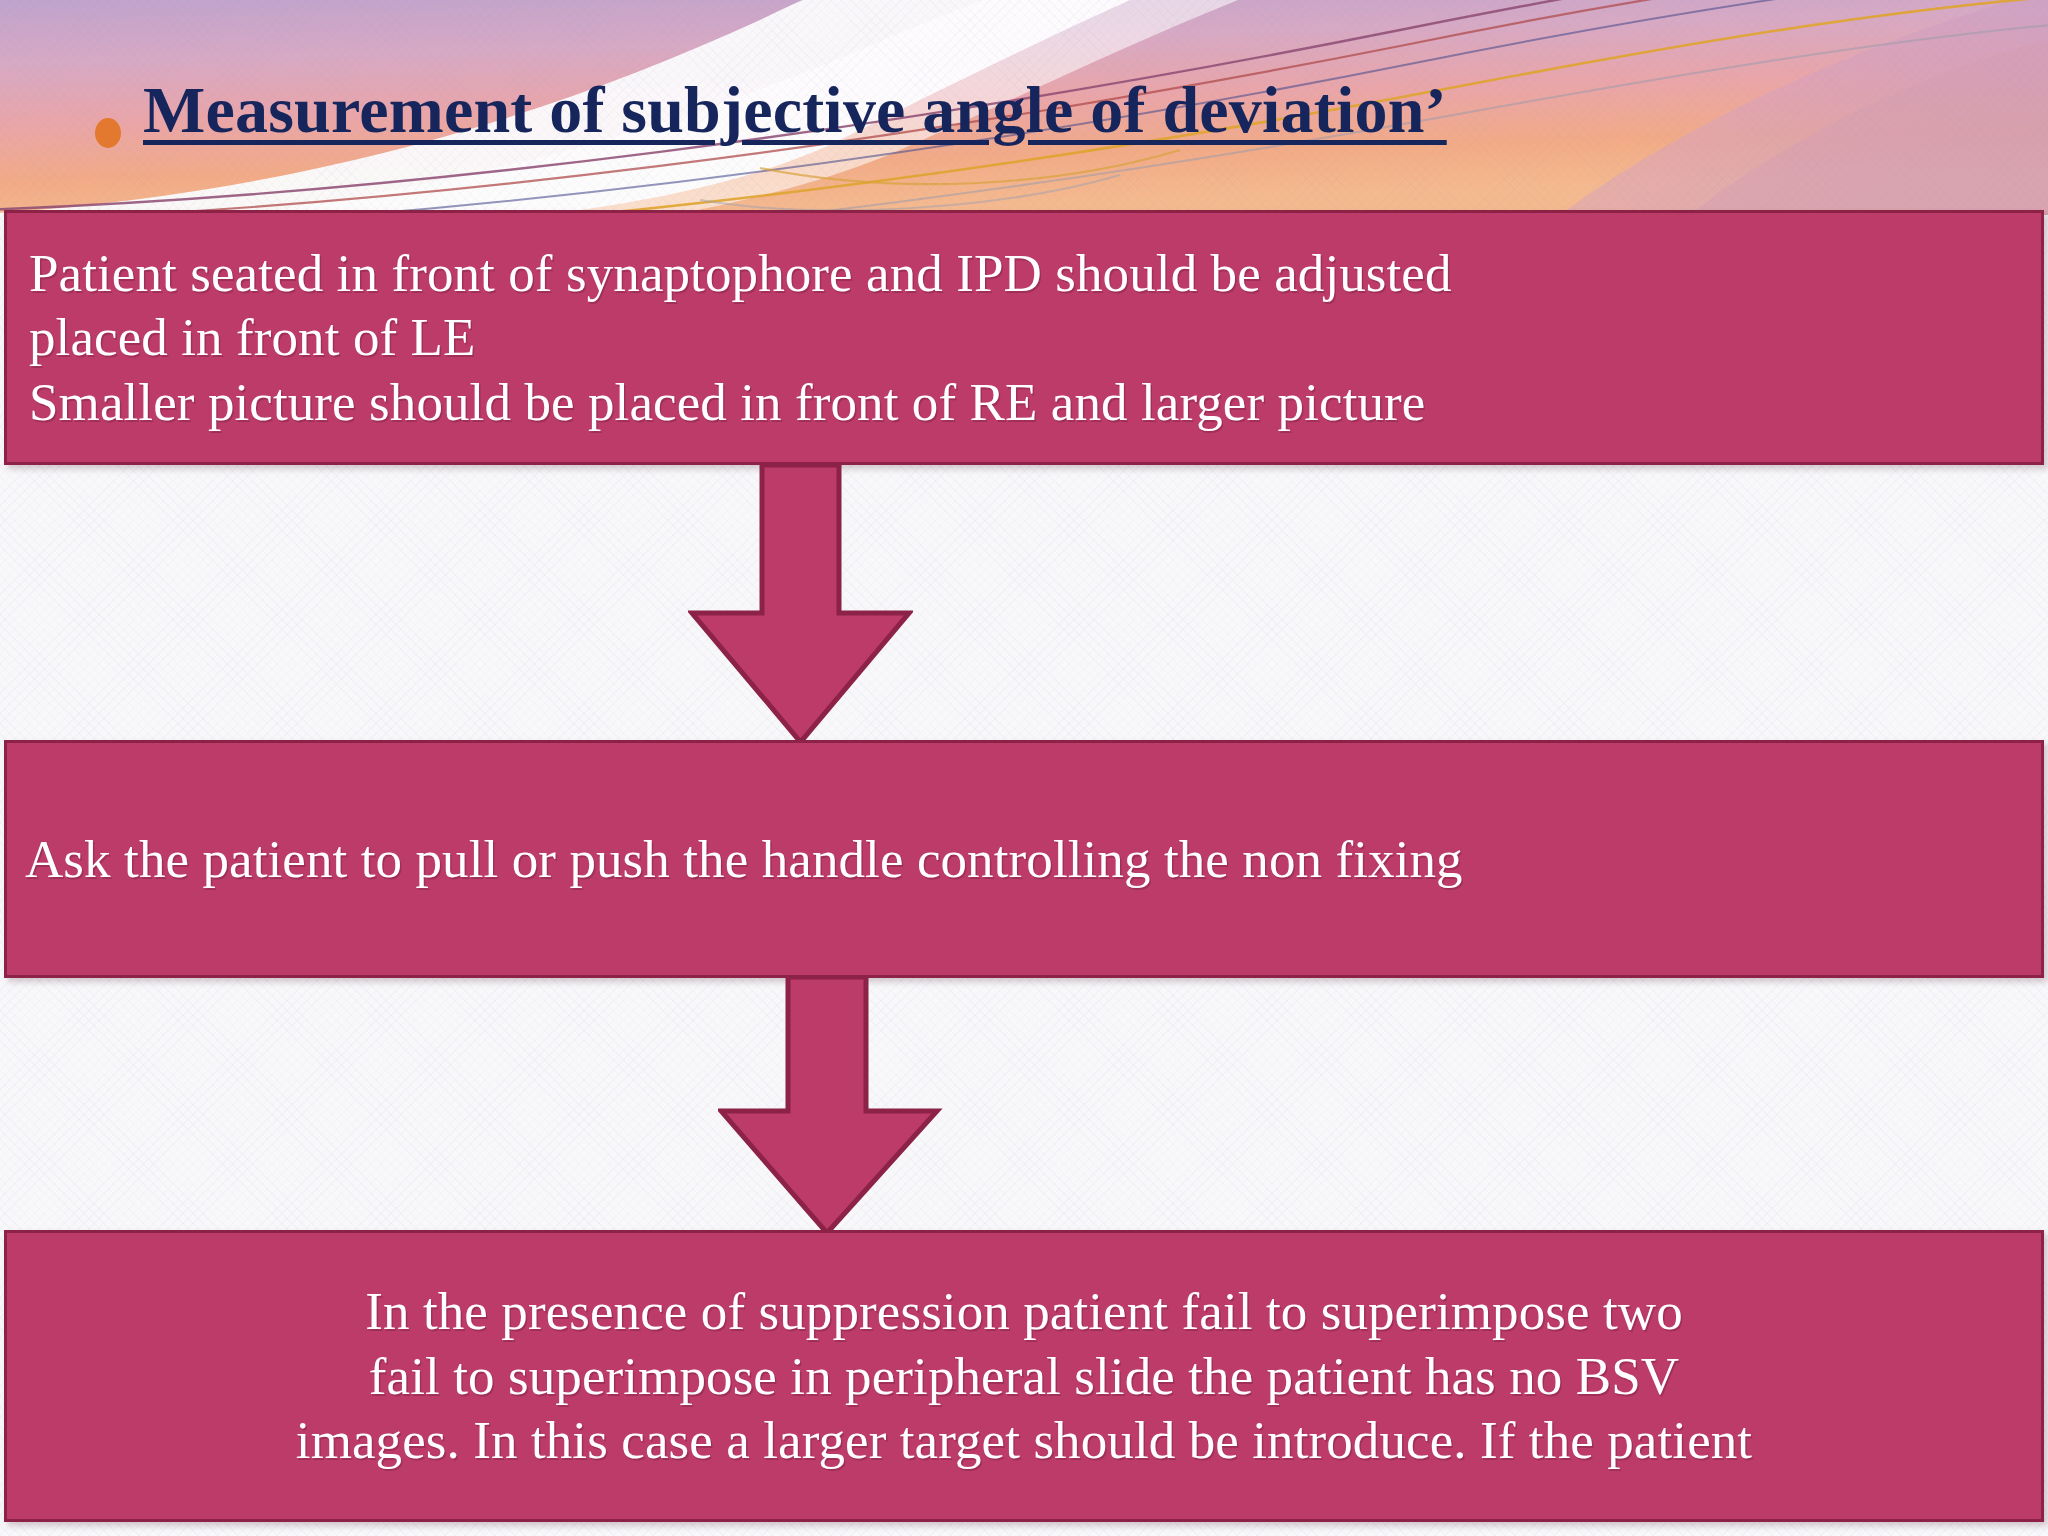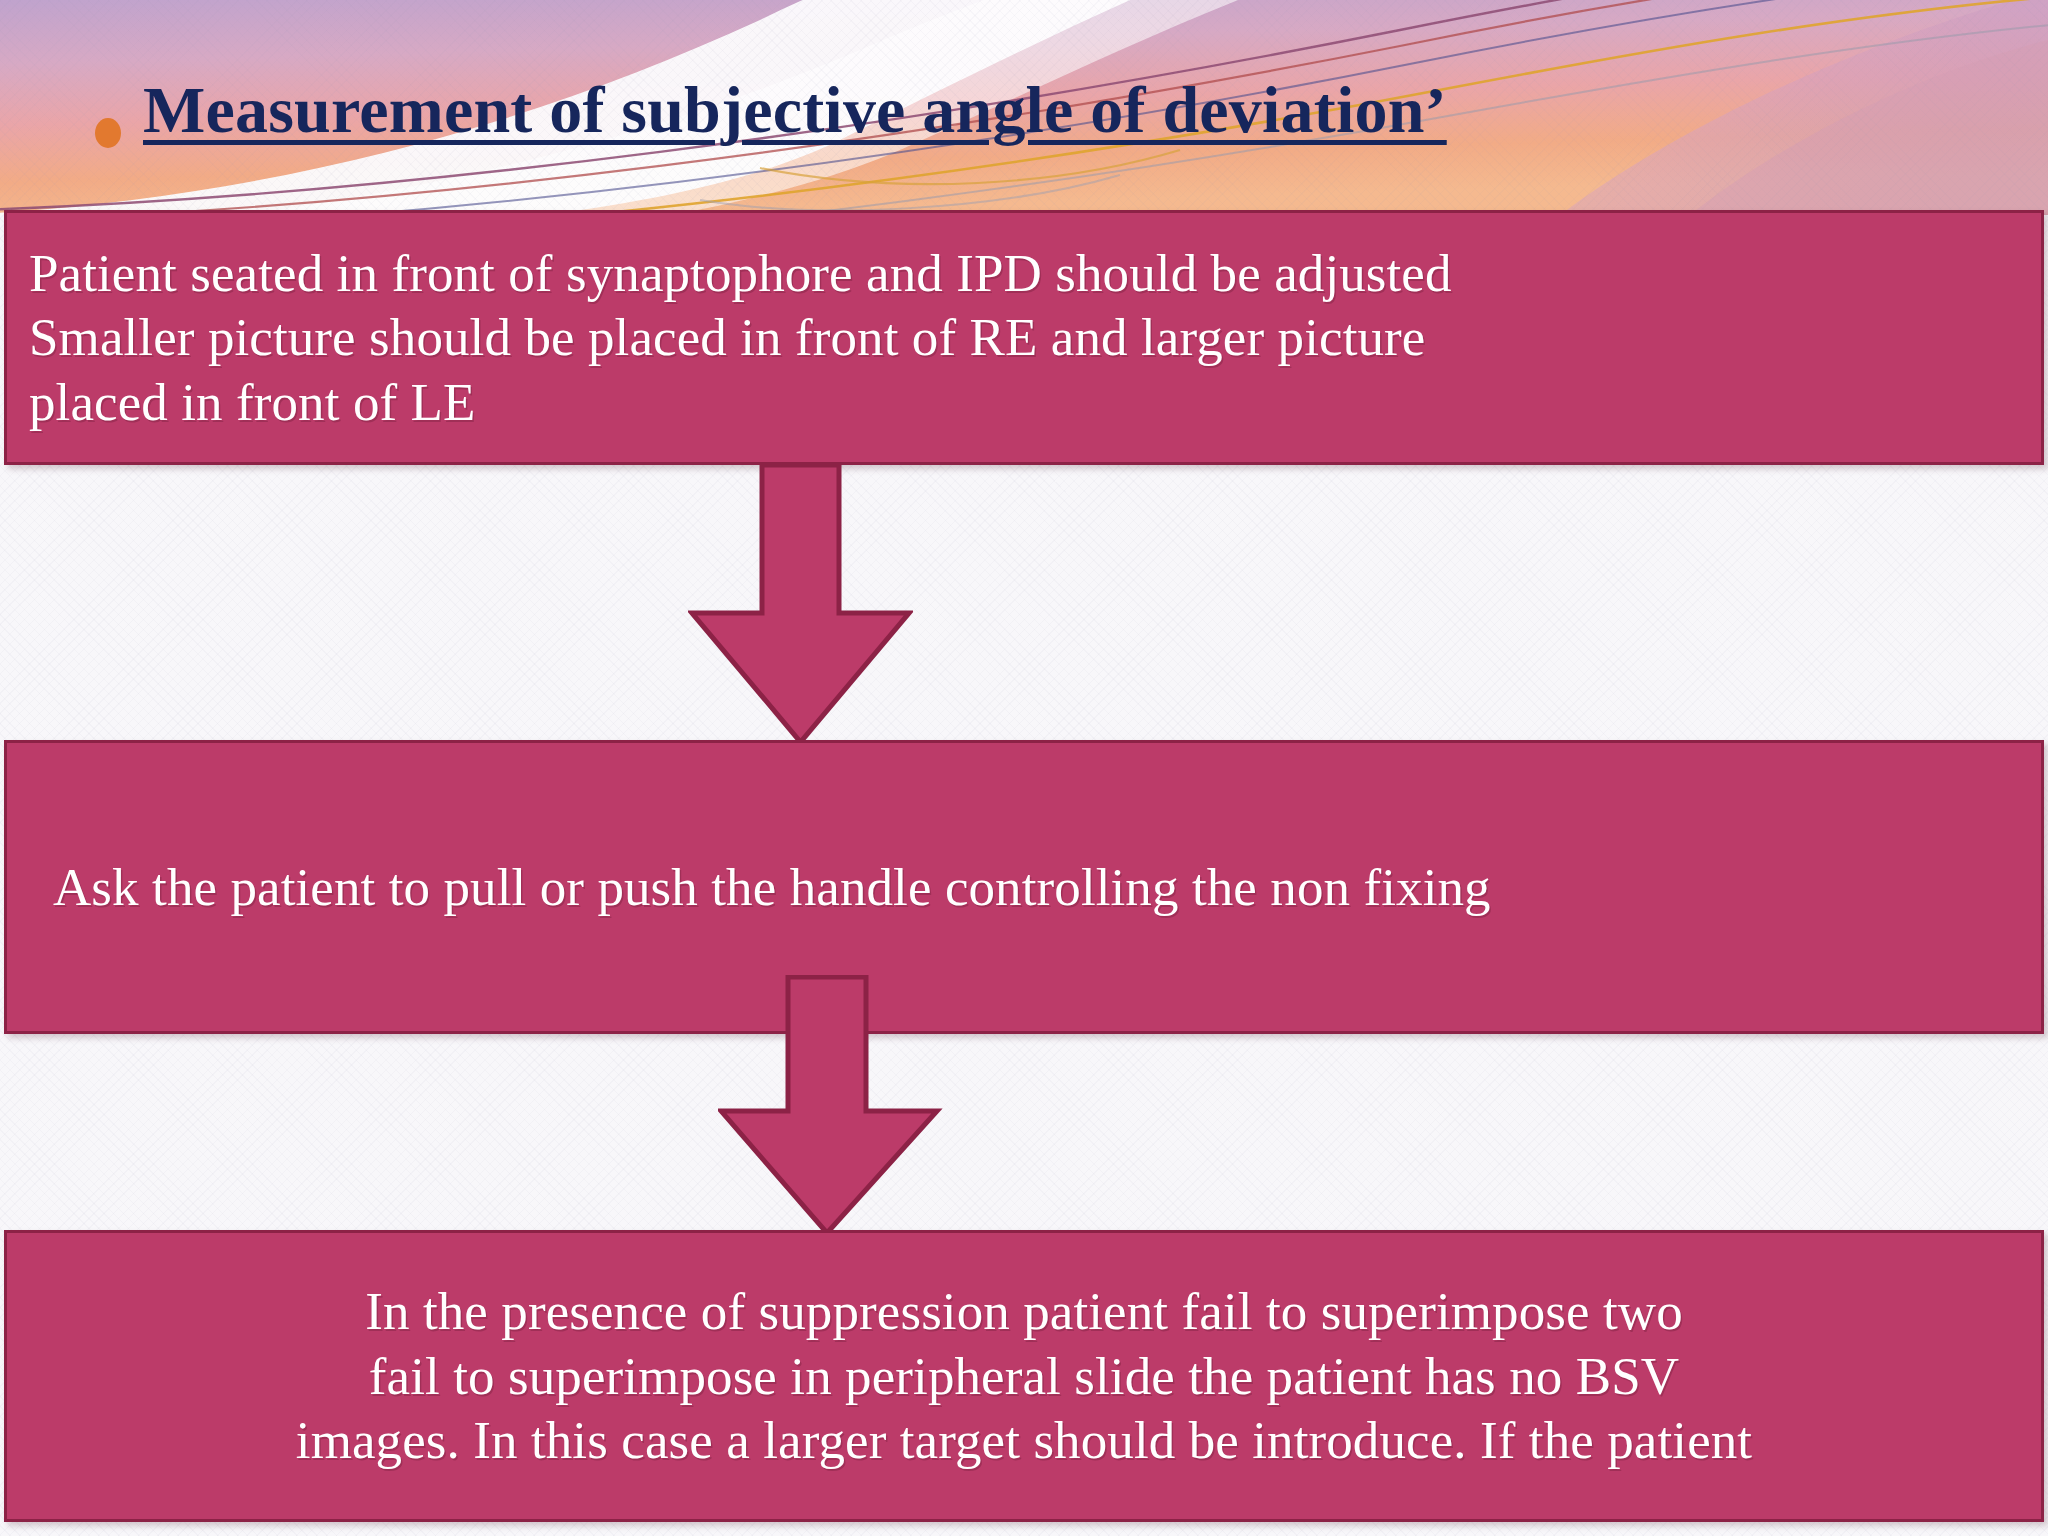--- a/index.html
+++ b/index.html
@@ -52,21 +52,21 @@
     justify-content: center;
     font-size: 53px;
     line-height: 1.22;
     letter-spacing: 0.1px;
     text-shadow: 1.5px 1.5px 0 rgba(110,25,55,0.35);
     box-shadow: 4px 4px 6px rgba(80,30,50,0.22);
   }
   .flow-box .line { white-space: nowrap; overflow: hidden; }
 
   #box-1 { top: 210px;  height: 255px; padding: 6px 24px 6px 22px; text-align: left; }
-  #box-2 { top: 740px;  height: 294px; padding: 6px 28px; text-align: center; }
+  #box-2 { top: 740px;  height: 238px; padding: 6px 0; text-align: center; }
   #box-3 { top: 1230px; height: 292px; padding: 6px 16px; text-align: center; }
 
   #box-2 .line:first-child { text-align: left; padding-left: 18px; }
 
   
   .arrow {
     position: absolute;
     width: 225px;
   }
   #arrow-1 { left: 688px; top: 463px; height: 283px; }
@@ -152,22 +152,22 @@
   </svg>
   <div class="bg-texture"></div>
 
   <div id="title-row">
     <span id="title-bullet"></span>
     <span id="title-text">Measurement of subjective angle of deviation’</span>
   </div>
 
   <div class="flow-box" id="box-1">
     <div class="line">Patient seated in front of synaptophore and IPD should be adjusted</div>
+    <div class="line">placed in front of LE</div>
     <div class="line">Smaller picture should be placed in front of RE and larger picture</div>
-    <div class="line">placed in front of LE</div>
   </div>
 
   <svg class="arrow" id="arrow-1" viewBox="0 0 225 283" preserveAspectRatio="none" xmlns="http://www.w3.org/2000/svg">
     <polygon points="74,2 151,2 151,150 221,150 112.5,279 4,150 74,150" fill="#bc3b69" stroke="#8c2246" stroke-width="5" stroke-linejoin="miter"></polygon>
   </svg>
 
   <div class="flow-box" id="box-2">
     <div class="line">Ask the patient to pull or push the handle controlling the non fixing</div>
   </div>
 

